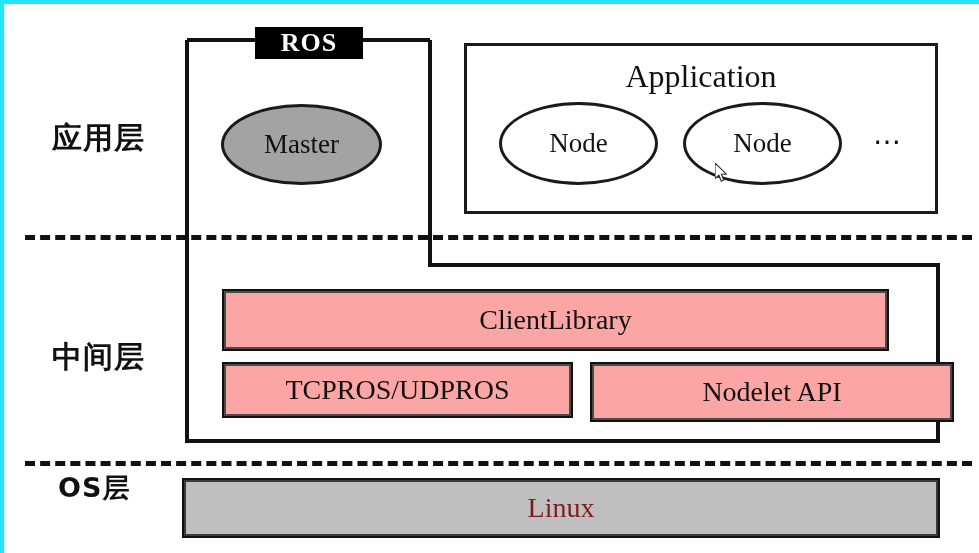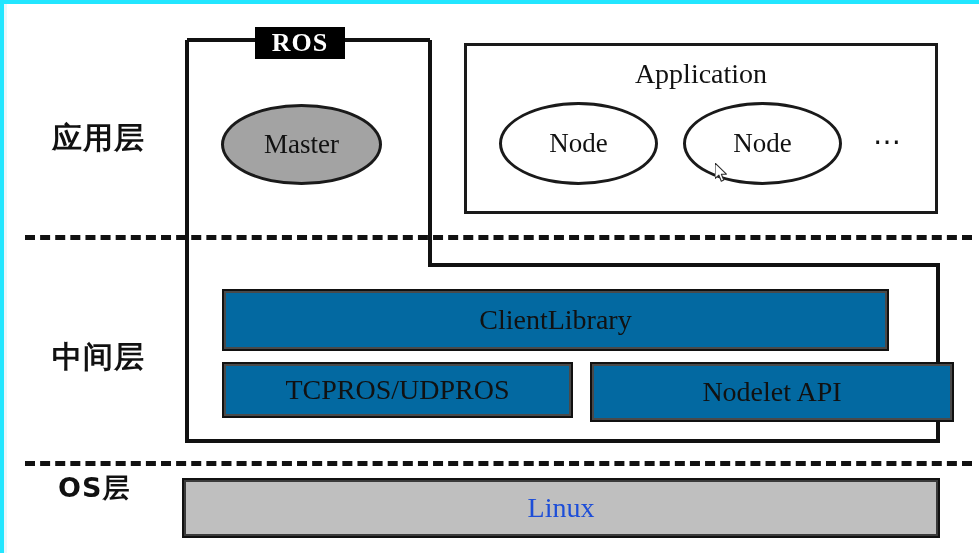--- a/index.html
+++ b/index.html
@@ -68,21 +68,21 @@
     top: 33px;
     width: 766px;
     height: 415px;
   }
 
   
   #ros-badge {
     position: absolute;
     left: 255px;
     top: 27px;
-    width: 90px;
+    width: 108px;
     height: 32px;
     background: #000000;
     color: #ffffff;
     font-family: "Liberation Serif", serif;
     font-weight: 700;
     font-size: 26px;
     letter-spacing: 1px;
     display: flex;
     align-items: center;
     justify-content: center;
@@ -134,29 +134,29 @@
     width: 474px; height: 171px;
     border: 3px solid #1a1a1a;
     background: transparent;
     box-sizing: border-box;
   }
   #app-title {
     position: absolute;
     left: 464px; top: 58px;
     width: 474px;
     text-align: center;
-    font-size: 28px;
+    font-size: 32px;
     color: #111111;
     font-family: "Liberation Serif", serif;
   }
 
   
   .comp-box {
     position: absolute;
-    background: #0369a1;
+    background: #fca5a5;
     border: 2px solid #4a4a4a;
     box-shadow: 0 0 0 2px #111111;
     box-sizing: border-box;
     display: flex;
     align-items: center;
     justify-content: center;
     font-family: "Liberation Serif", serif;
     font-size: 28px;
     color: #111111;
   }
@@ -182,21 +182,21 @@
     height: 56px;
     background: #bfbfbf;
     border: 2px solid #3a3a3a;
     box-shadow: 0 0 0 2px #111111;
     box-sizing: border-box;
     display: flex;
     align-items: center;
     justify-content: center;
     font-family: "Liberation Serif", serif;
     font-size: 28px;
-    color: #1d4ed8;
+    color: #7f1d1d;
   }
 
   
   #cursor {
     position: absolute;
     left: 715px; top: 163px;
     width: 14px; height: 20px;
   }
 </style>
 </head>

